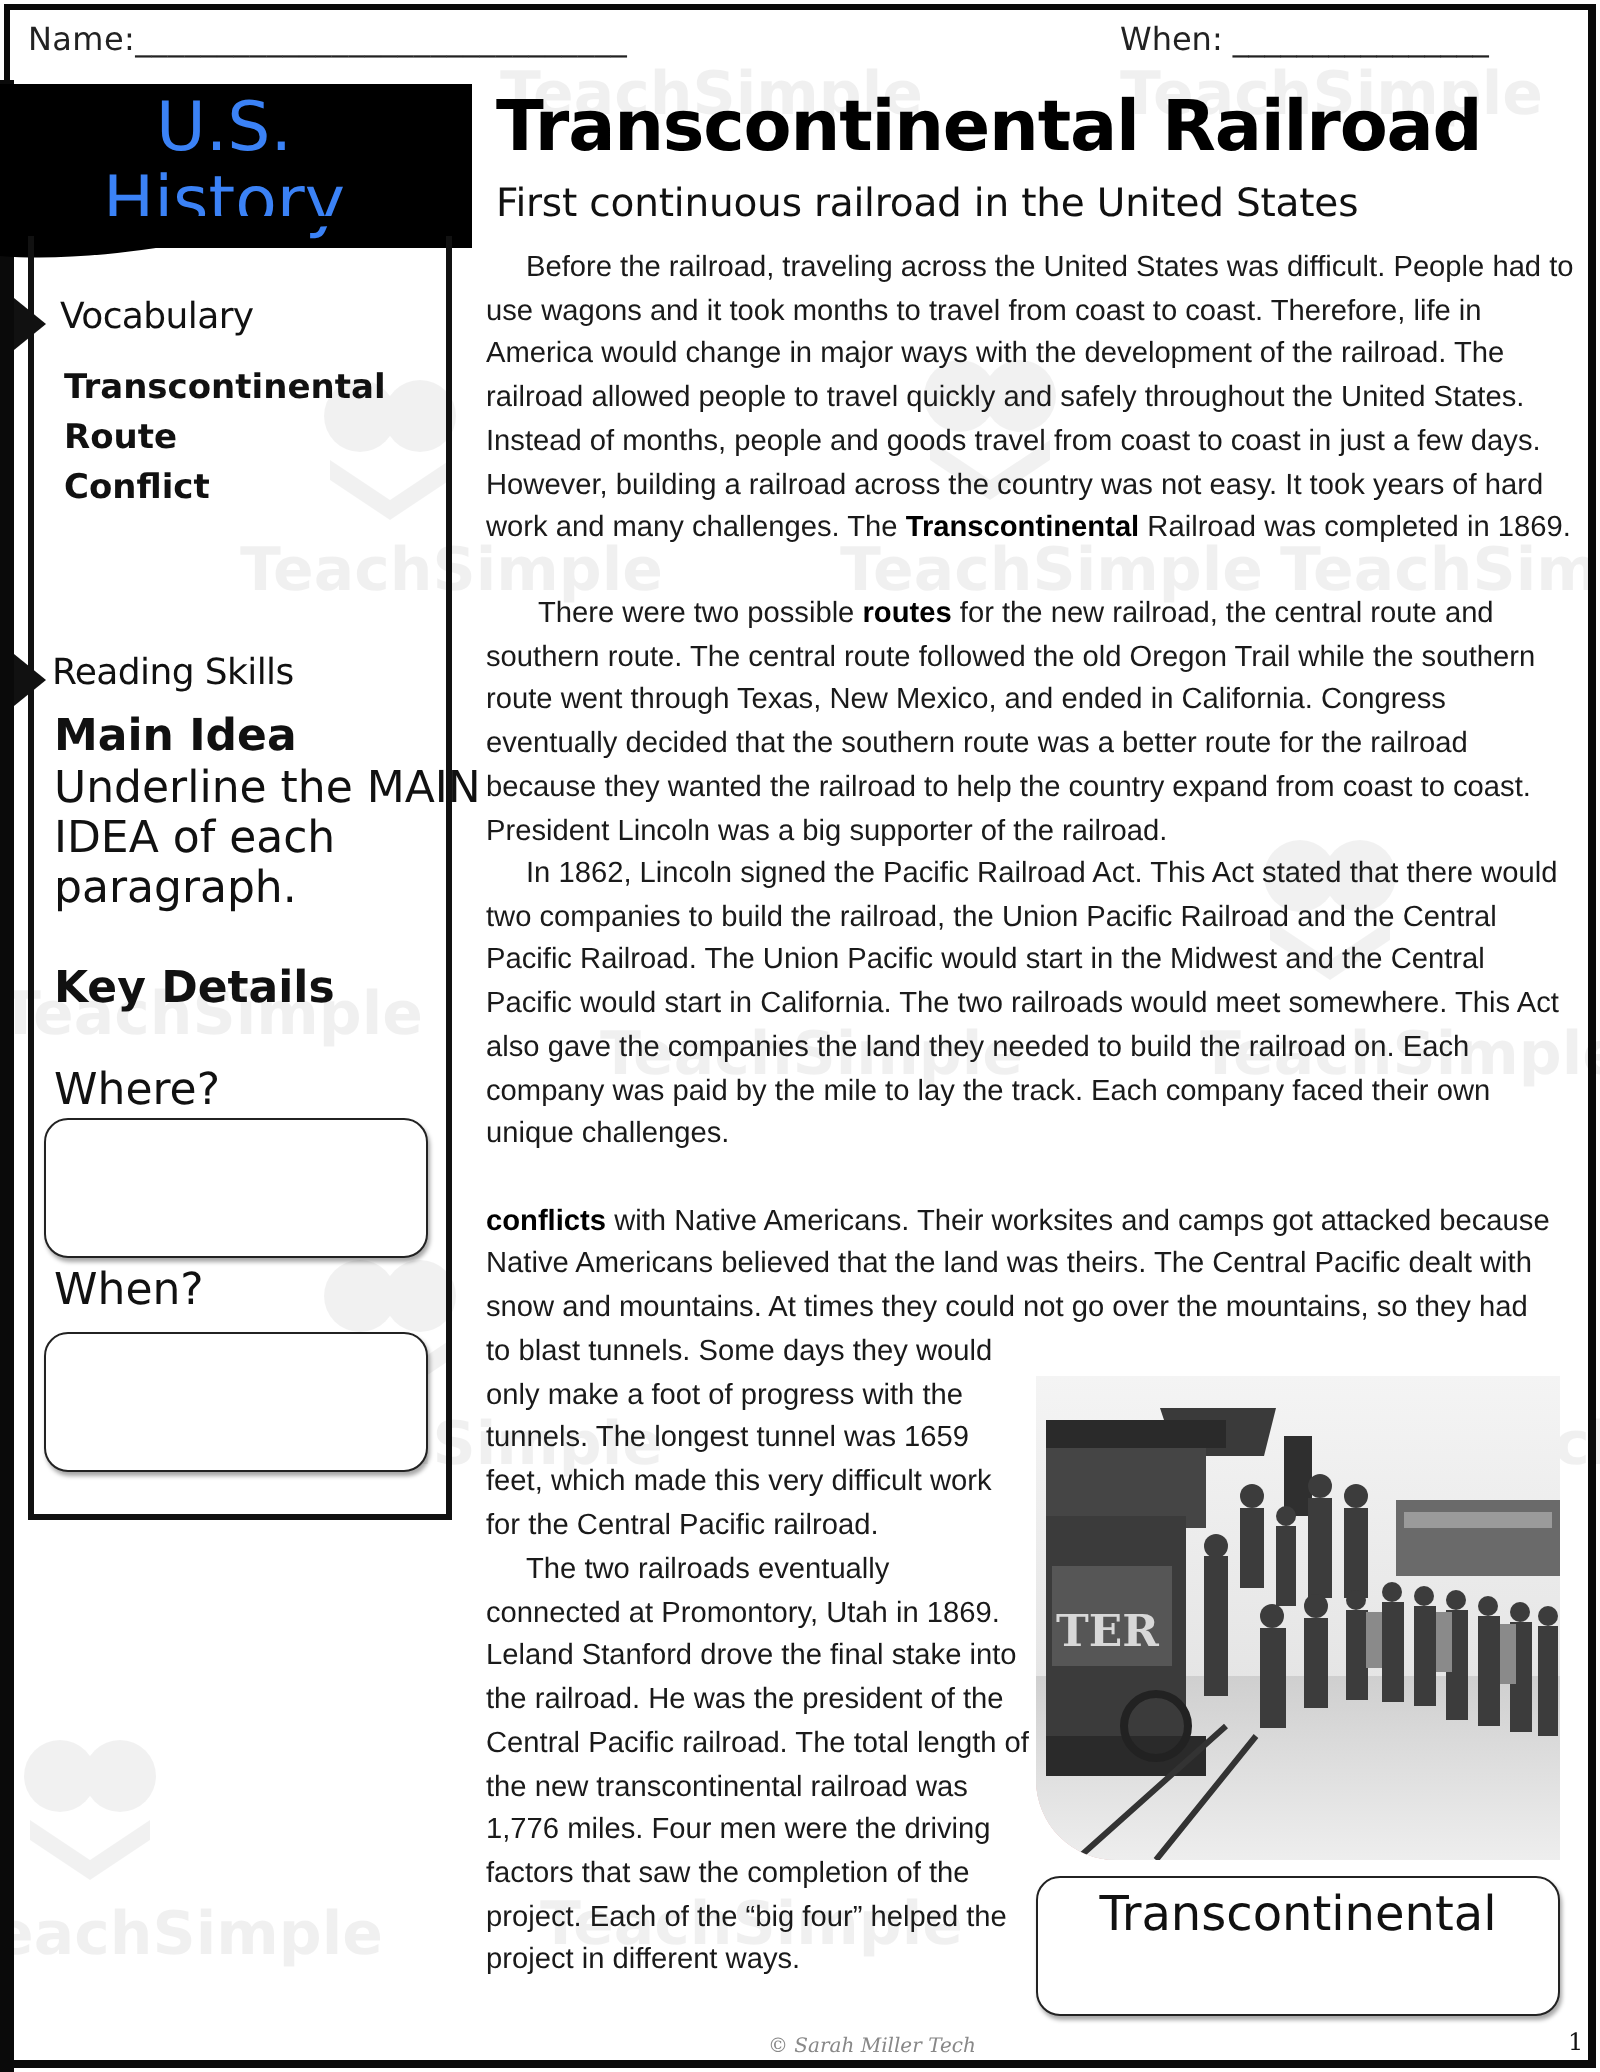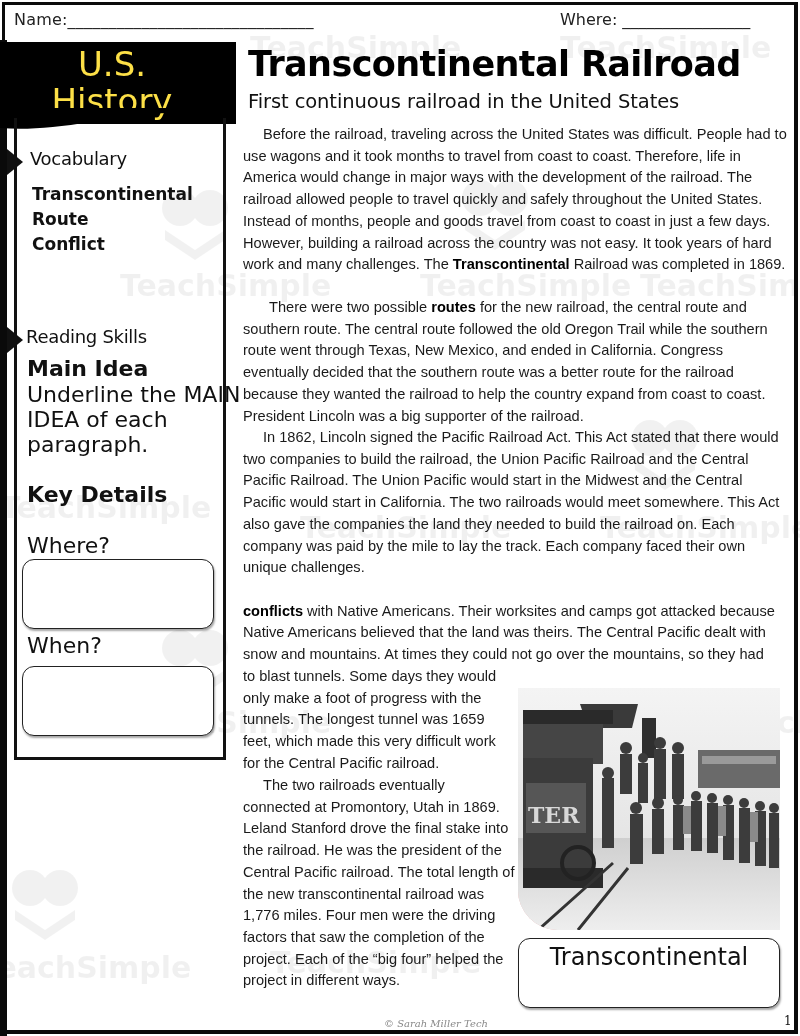--- a/index.html
+++ b/index.html
@@ -16,21 +16,21 @@
     .wm { position: absolute; color: #000; opacity: 0.055; font-family: "DejaVu Sans", sans-serif; font-weight: bold; font-size: 30px; pointer-events: none; }
     .wm-owl { position: absolute; width: 90px; height: 80px; opacity: 0.05; pointer-events: none; }
 
     
     .name-line { position: absolute; left: 14px; top: 10px; font-family: "DejaVu Sans", sans-serif; font-size: 16px; color: #222; letter-spacing: 0.2px; }
     .date-line { position: absolute; left: 560px; top: 10px; font-family: "DejaVu Sans", sans-serif; font-size: 16px; color: #222; }
 
     
     .banner {
       position: absolute; left: 0; top: 42px; width: 236px; height: 82px; background: #000;
-      color: #fde047; text-align: center; font-family: "DejaVu Sans", sans-serif; font-weight: 300;
+      color: #3b82f6; text-align: center; font-family: "DejaVu Sans", sans-serif; font-weight: 300;
     }
     .banner .l1 { position: absolute; left: 0; width: 224px; top: 4px; font-size: 34px; line-height: 36px; font-weight: normal; }
     .banner .l2 { position: absolute; left: 0; width: 224px; top: 40px; font-size: 34px; line-height: 38px; font-weight: normal; }
     .banner-wave { position: absolute; left: 0; top: 108px; width: 236px; height: 30px; }
 
     
     .sidebar {
       position: absolute; left: 14px; top: 118px; width: 212px; height: 642px;
       border: 3px solid #111; border-top: none; background: transparent;
     }
@@ -103,21 +103,21 @@
 <svg class="wm-owl" style="left:620px;top:410px;" viewBox="0 0 90 80">
     <circle cx="30" cy="28" r="18" fill="#000"></circle>
     <circle cx="60" cy="28" r="18" fill="#000"></circle>
     <path d="M15 50 L45 70 L75 50 L75 60 L45 80 L15 60 Z" fill="#000"></path>
   </svg>
 
 <div class="page-frame"></div>
 <div class="left-bar"></div>
 
 <div class="name-line">Name:______________________________</div>
-<div class="date-line">Where: ________________</div>
+<div class="date-line">When: ________________</div>
 
 <div class="banner">
   <div class="l1">U.S.</div>
   <div class="l2">History</div>
 </div>
 <svg class="banner-wave" viewBox="0 0 236 30" preserveAspectRatio="none">
   <path d="M0 0 L236 0 L236 8 C190 2 140 4 90 14 C55 20 25 22 0 20 Z" fill="#000"></path>
 </svg>
 
 <div class="sidebar"></div>

